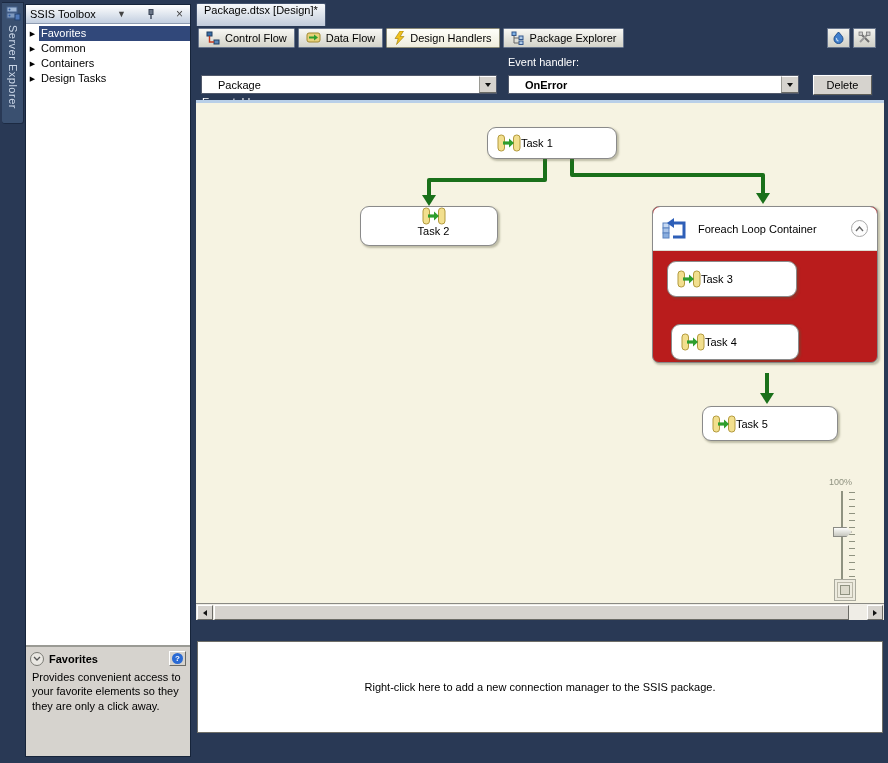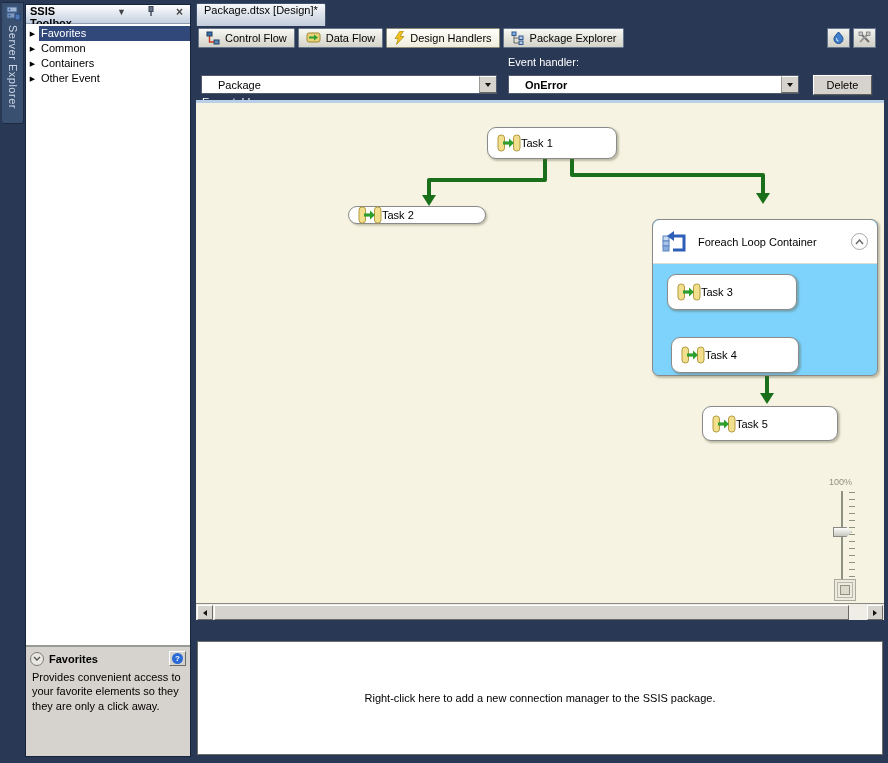--- a/index.html
+++ b/index.html
@@ -9,21 +9,21 @@
   
   .left-rail { position:absolute; left:0; top:0; width:25px; height:763px; }
   .rail-tab { position:absolute; left:2px; top:2px; width:22px; height:122px; background:#3A5070;
               border:1px solid #1C2A42; border-left:none; border-radius:0 0 3px 3px;
               display:flex; flex-direction:column; align-items:center; padding-top:2px; cursor:pointer; }
   .rail-text { writing-mode:vertical-rl; color:#CBD7E8; font-size:11px; margin-top:4px; letter-spacing:0.5px; }
 
   
   .toolbox-panel { position:absolute; left:25px; top:4px; width:166px; height:753px; background:#FFF; border:1px solid #16243A; }
   .toolbox-titlebar { height:19px; background:linear-gradient(#FEFEFE,#C3CFE0); border-bottom:1px solid #8E9CB2;
-                      display:flex; align-items:flex-start; padding:0 4px; gap:16px;font-weight:bold; }
+                      display:flex; align-items:center; padding:0 4px; gap:16px; }
   .toolbox-title { flex:1; color:#000; }
   .tb-icon { width:13px; height:13px; display:flex; align-items:center; justify-content:center; color:#444; font-size:9px; cursor:pointer; }
   .toolbox-list { position:absolute; left:0; top:19px; right:0; bottom:112px; background:#FFF; padding-top:2px; }
   .tree-item { height:15px; display:flex; align-items:center; cursor:pointer; }
   .tree-arrow { width:13px; text-align:center; font-size:7px; color:#000; flex:none; }
   .tree-label { flex:1; height:15px; line-height:15px; padding-left:2px; color:#000; }
   .tree-item.selected .tree-label { background:#31487A; color:#FFF; }
   .toolbox-desc { position:absolute; left:0; bottom:0; right:0; height:111px; background:#D6D3CE; border-top:2px solid #9A9A94; }
   .desc-header { display:flex; align-items:center; gap:5px; padding:4px 4px 3px 4px; }
   .chev-circle { width:14px; height:14px; border:1px solid #7A7A74; border-radius:50%; background:#E9E7E2;
@@ -69,22 +69,22 @@
 
   
   .surface { position:absolute; left:0; right:0; top:100px; height:503px; background:#F6F3E2; }
   .surface-top-line { position:absolute; left:0; right:0; top:0; height:3px; background:#B9CFE8; }
   .connector-layer { position:absolute; left:0; top:0; pointer-events:none; }
 
   .task { position:absolute; background:#FFF; border:1px solid #8A8A8A; border-radius:9px;
           box-shadow:1.5px 1.5px 2px rgba(90,90,60,0.35); display:flex; align-items:center; gap:0; padding-left:9px; cursor:pointer; }
   .task-label { color:#000; }
 
-  .loop-container { position:absolute; left:456px; top:106px; width:226px; height:157px; background:#7dd3fc;
-                    border:1px solid #8A8A8A; border-radius:7px; box-shadow:1.5px 1.5px 2px rgba(90,90,60,0.35); cursor:pointer;margin-top:13px; }
+  .loop-container { position:absolute; left:456px; top:106px; width:226px; height:157px; background:#b91c1c;
+                    border:1px solid #8A8A8A; border-radius:7px; box-shadow:1.5px 1.5px 2px rgba(90,90,60,0.35); cursor:pointer; }
   .loop-header { height:44px; background:#FFF; border-bottom:1px solid #DDDDD2; border-radius:7px 7px 0 0;
                  display:flex; align-items:center; gap:10px; padding:0 9px; }
   .collapse-btn { margin-left:auto; width:17px; height:17px; border:1px solid #A9A9A9; border-radius:50%;
                   display:flex; align-items:center; justify-content:center; background:#FDFDFD; cursor:pointer; }
 
   
   .zoom-label { position:absolute; left:633px; top:377px; font-size:9px; color:#8F9280; }
   .zoom-track { position:absolute; left:645px; top:391px; width:2px; height:98px; background:#8F9280; }
   .zoom-ticks { position:absolute; left:653px; top:392px; width:6px; height:97px;
                 background:repeating-linear-gradient(to bottom,#8F9280 0 1px,transparent 1px 7px); }
@@ -105,21 +105,21 @@
               border-top:1px solid #FFF; border-left:1px solid #FFF; border-right:1px solid #6B6B66; border-bottom:1px solid #6B6B66; }
   .tri-left  { width:0; height:0; border-top:3.5px solid transparent; border-bottom:3.5px solid transparent; border-right:4px solid #111; }
   .tri-right { width:0; height:0; border-top:3.5px solid transparent; border-bottom:3.5px solid transparent; border-left:4px solid #111; }
 
   
   .cm-tab-row { position:absolute; left:0; right:0; top:621px; height:20px; }
   .cm-tab { position:absolute; left:4px; top:0; height:20px; background:#D6D3CE; border:1px solid #77777
 
 1; border-bottom:none;
             display:flex; align-items:center; gap:6px; padding:0 8px; cursor:pointer; }
-  .cm-panel { position:absolute; left:1px; right:1px; top:641px; height:114px; background:#FFF; border:1px solid #6E6E68;
+  .cm-panel { position:absolute; left:1px; right:1px; top:641px; height:92px; background:#FFF; border:1px solid #6E6E68;
               display:flex; align-items:center; justify-content:center; }
   .cm-hint { color:#000; }
 </style>
 </head>
 <body>
 
 <div class="root">
 
   <div class="left-rail">
     <div class="rail-tab">
@@ -154,21 +154,21 @@
       <div class="tree-item">
         <span class="tree-arrow">▶</span>
         <span class="tree-label">Common</span>
       </div>
       <div class="tree-item">
         <span class="tree-arrow">▶</span>
         <span class="tree-label">Containers</span>
       </div>
       <div class="tree-item">
         <span class="tree-arrow">▶</span>
-        <span class="tree-label">Other Event</span>
+        <span class="tree-label">Design Tasks</span>
       </div>
     </div>
     <div class="toolbox-desc">
       <div class="desc-header">
         <span class="chev-circle">
           <svg width="8" height="5" viewBox="0 0 8 5">
               <polyline points="1,1 4,4 7,1" fill="none" stroke="#555" stroke-width="1.3"></polyline>
             </svg>
         </span>
         <span class="desc-title">Favorites</span>
@@ -278,21 +278,21 @@
       <div class="task" style="left:291px; top:27px; width:130px; height:32px;">
         <svg width="24" height="18" viewBox="0 0 24 18">
           <rect x="1" y="1" width="6.5" height="16" rx="3" fill="#F2DF8E" stroke="#B39A3E"></rect>
           <rect x="16.5" y="1" width="6.5" height="16" rx="3" fill="#F2DF8E" stroke="#B39A3E"></rect>
           <line x1="6" y1="9" x2="13" y2="9" stroke="#2E9E2E" stroke-width="3.2"></line>
           <polygon points="12,4.5 12,13.5 17,9" fill="#2E9E2E"></polygon>
         </svg>
         <span class="task-label">Task 1</span>
       </div>
 
-      <div class="task" style="left:152px; top:106px; width:138px; height:18px;">
+      <div class="task" style="left:164px; top:106px; width:138px; height:40px;flex-direction:column;">
         <svg width="24" height="18" viewBox="0 0 24 18">
           <rect x="1" y="1" width="6.5" height="16" rx="3" fill="#F2DF8E" stroke="#B39A3E"></rect>
           <rect x="16.5" y="1" width="6.5" height="16" rx="3" fill="#F2DF8E" stroke="#B39A3E"></rect>
           <line x1="6" y1="9" x2="13" y2="9" stroke="#2E9E2E" stroke-width="3.2"></line>
           <polygon points="12,4.5 12,13.5 17,9" fill="#2E9E2E"></polygon>
         </svg>
         <span class="task-label">Task 2</span>
       </div>
 
       <div class="loop-container">

